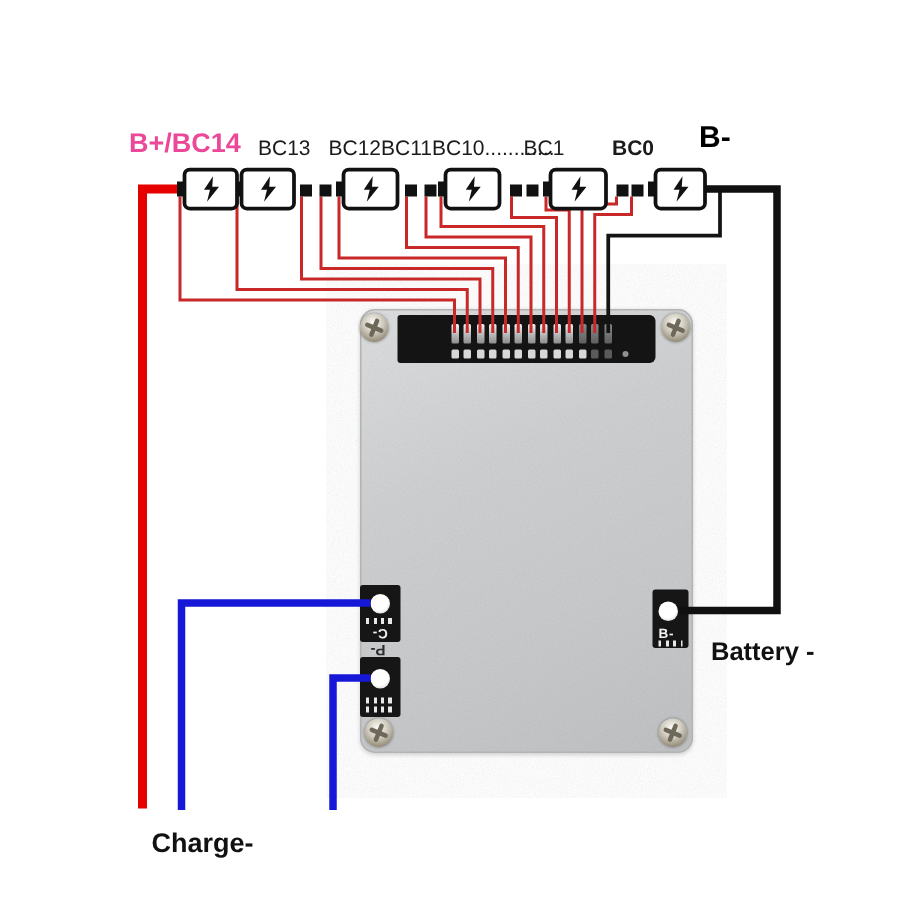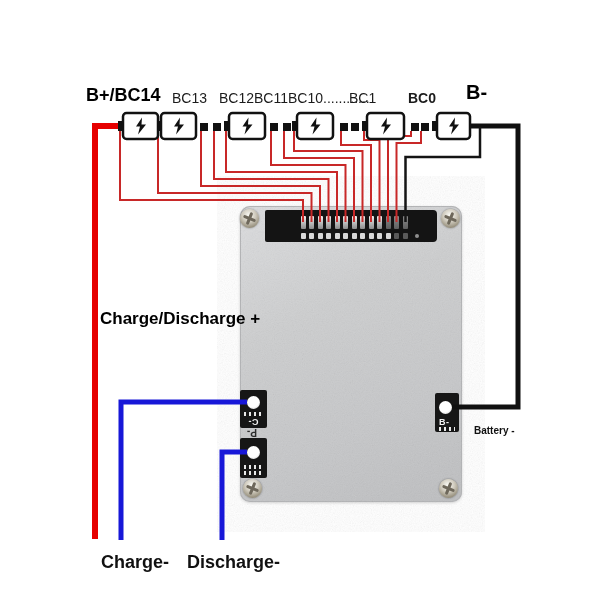--- a/index.html
+++ b/index.html
@@ -1,21 +1,21 @@
 <!DOCTYPE html>
 <html><head>
 <meta charset="utf-8">
 <style>
   html,body { margin:0; padding:0; background:#fff; }
   .stage {
     position:relative; width:600px; height:600px; background:#ffffff;
     font-family:"Liberation Sans", sans-serif; overflow:hidden;
   }
   .lbl { position:absolute; white-space:nowrap; line-height:1.05; }
-  .lbl-red  { color:#000000; font-weight:700; }
+  .lbl-red  { color:#ec4899; font-weight:700; }
   .lbl-dark { color:#1b1b1b; font-weight:400; }
   .lbl-blk  { color:#111; font-weight:700; }
 
   
   .board {
     position:absolute; left:240px; top:206px; width:222px; height:296px;
     border-radius:10px;
     background:linear-gradient(155deg,#dcdddf 0%,#cdcecf 35%,#c6c7c9 70%,#bdbec0 100%);
     box-shadow:inset 0 0 0 1px #b2b3b5, 0 1px 3px rgba(0,0,0,.18);
   }
@@ -191,17 +191,15 @@
         <rect x="270" y="123" width="8" height="8"></rect>
         <rect x="283" y="123" width="8" height="8"></rect>
         <rect x="340" y="123" width="8" height="8"></rect>
         <rect x="351" y="123" width="8" height="8"></rect>
         <rect x="411" y="123" width="8" height="8"></rect>
         <rect x="421" y="123" width="8" height="8"></rect>
       </g>
     </g>
   </svg>
 
-  <div class="lbl lbl-red" style="left:100px; top:310px; font-size:17px;">Charge/Discharge +</div>
-  <div class="lbl lbl-blk" style="left:474px; top:426px; font-size:10px;">Battery -</div>
+  <div class="lbl lbl-blk" style="left:474px; top:426px; font-size:17px;">Battery -</div>
   <div class="lbl lbl-blk" style="left:101px; top:553px; font-size:18px;">Charge-</div>
-  <div class="lbl lbl-blk" style="left:187px; top:553px; font-size:18px;">Discharge-</div>
 </div>
 
 </body></html>

